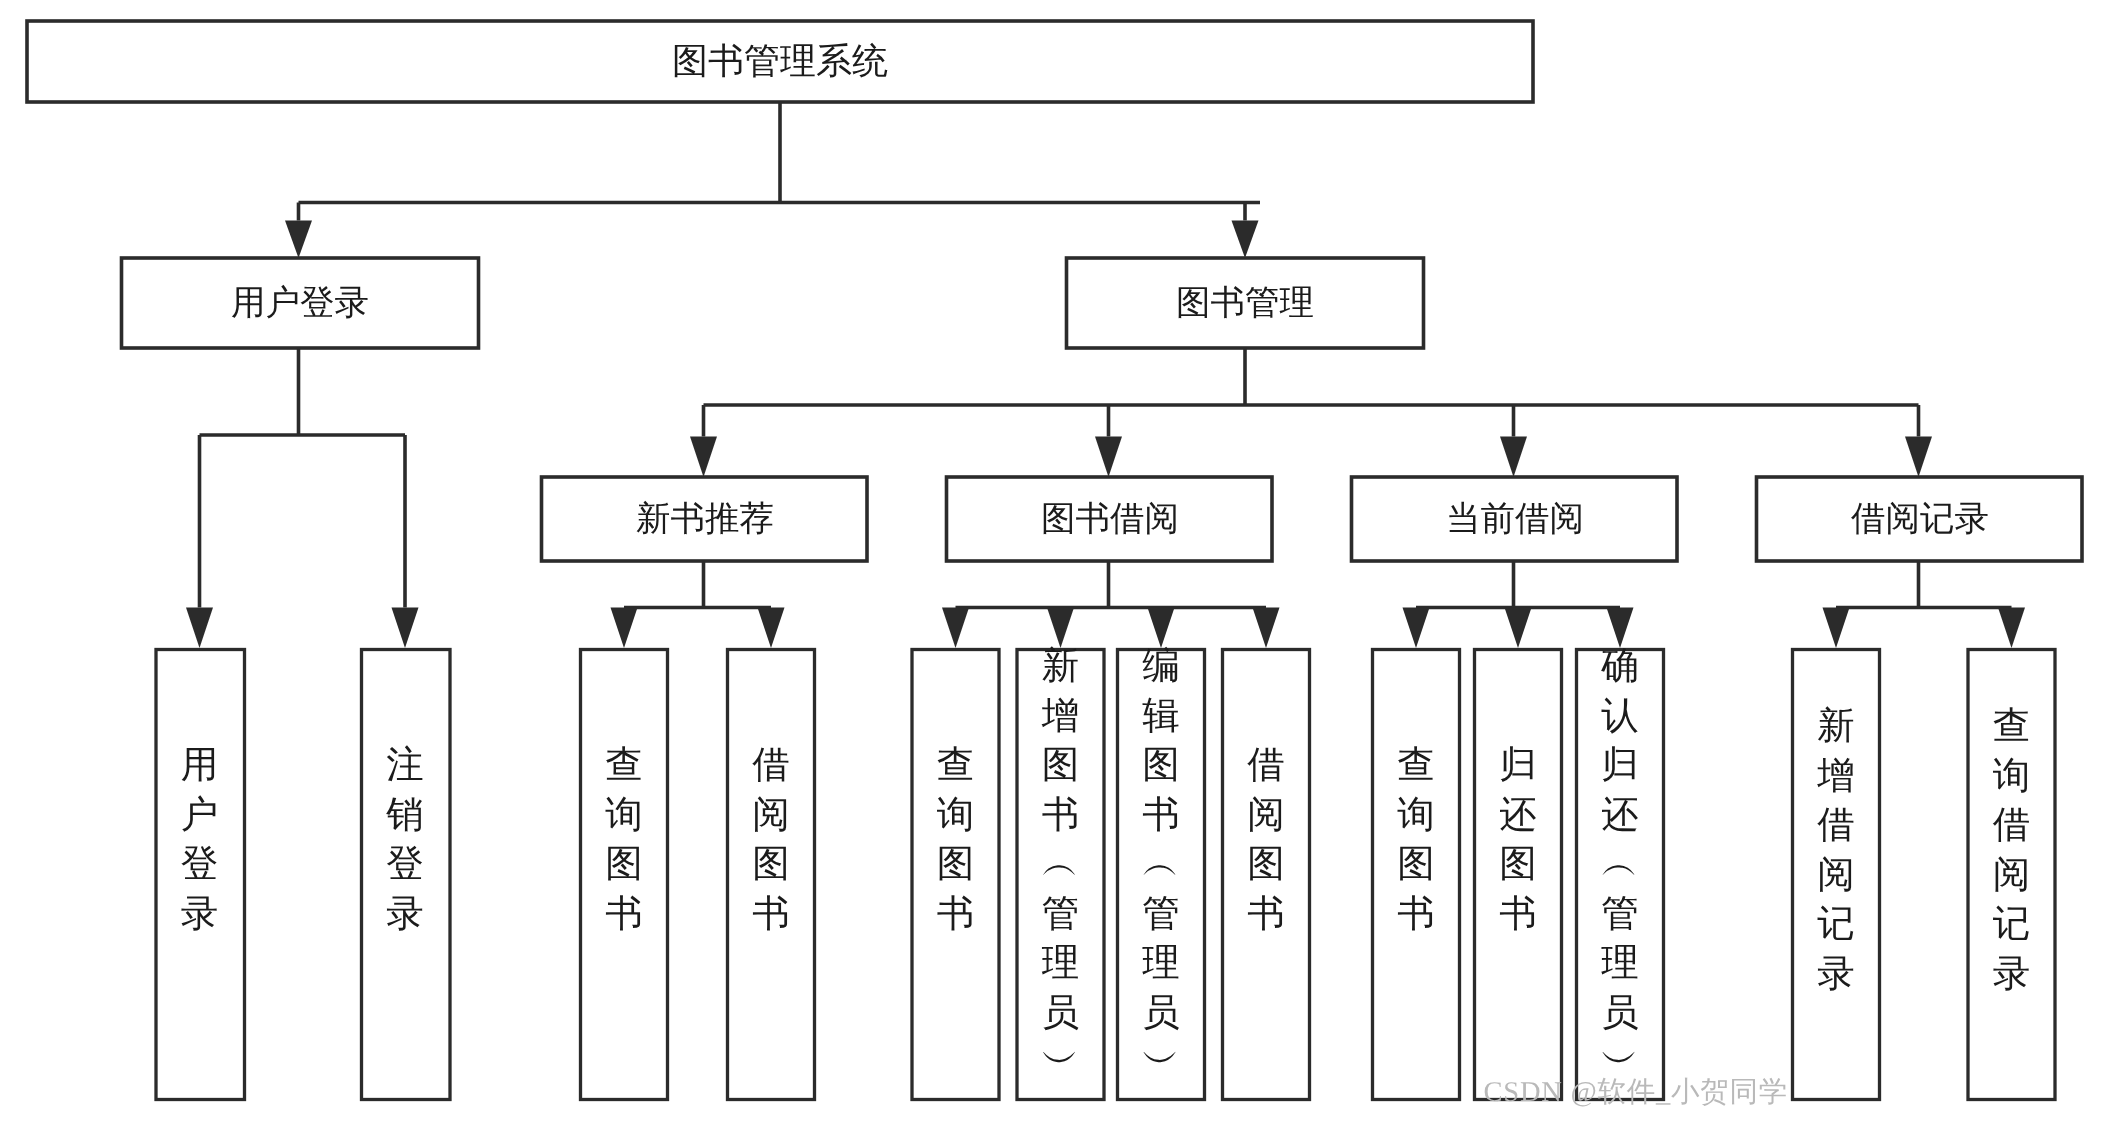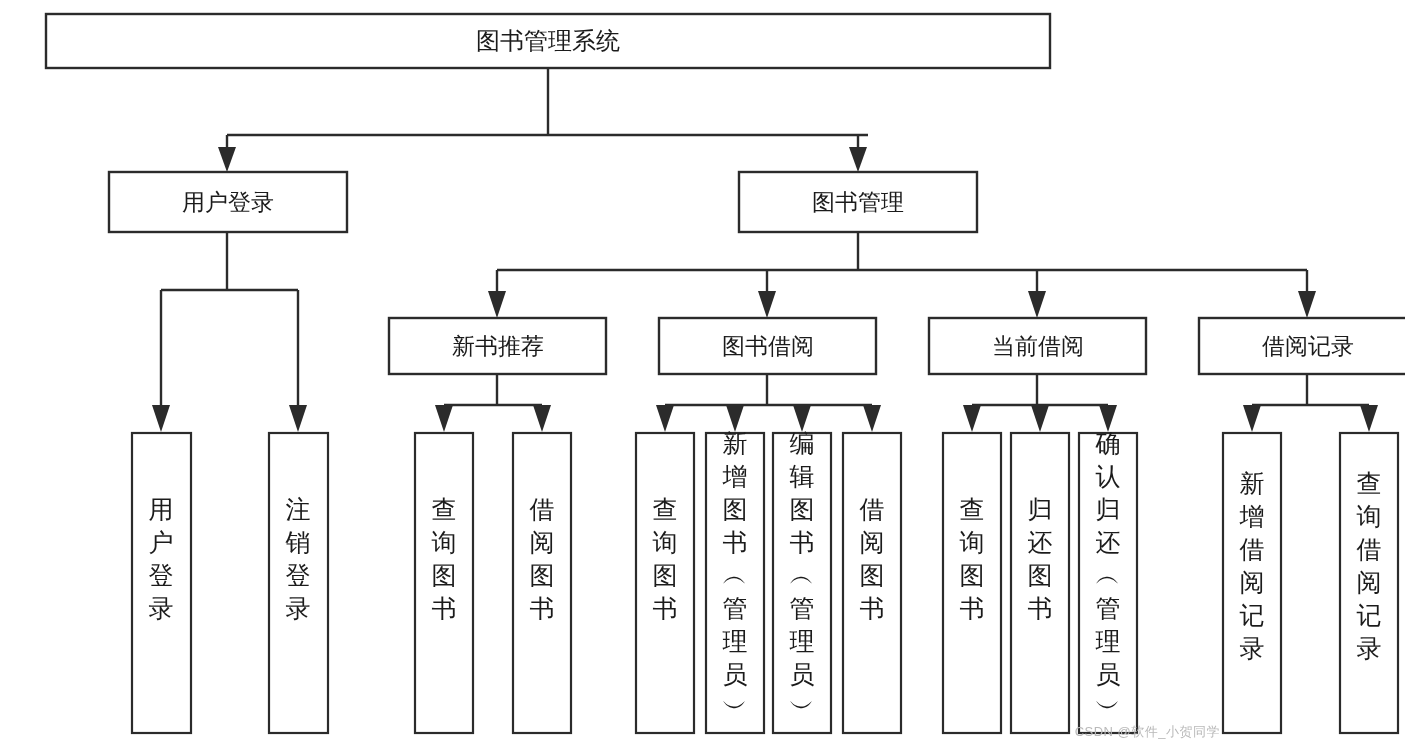--- a/index.html
+++ b/index.html
@@ -14,21 +14,20 @@
     position: relative;
     overflow: hidden;
     font-family: "DejaVu Sans", "Liberation Sans", sans-serif;
   }
   #diagram-root {
     position: absolute;
     left: 0;
     top: 0;
     width: 1200px;
     height: 747px;
-    padding-left: 28px;
   }
   svg#flow {
     display: block;
     width: 1405px;
     height: 747px;
   }
   .node-rect {
     fill: #ffffff;
     stroke: #2b2b2b;
     stroke-width: 2.4;
@@ -60,22 +59,22 @@
   .vlabel {
     font-family: "DejaVu Sans", "Liberation Sans", sans-serif;
     fill: #1b1b1b;
     font-size: 25px;
     text-anchor: middle;
   }
   .watermark {
     position: absolute;
     right: 8px;
     bottom: 6px;
-    font-family: Liberation Sans, sans-serif;
-    font-size: 13px;
+    font-family: Liberation Serif, serif;
+    font-size: 19px;
     color: #b9b9b9;
     white-space: nowrap;
     letter-spacing: 0.5px;
     user-select: none;
   }
 </style>
 </head>
 <body>
 
 <div id="diagram-root">

